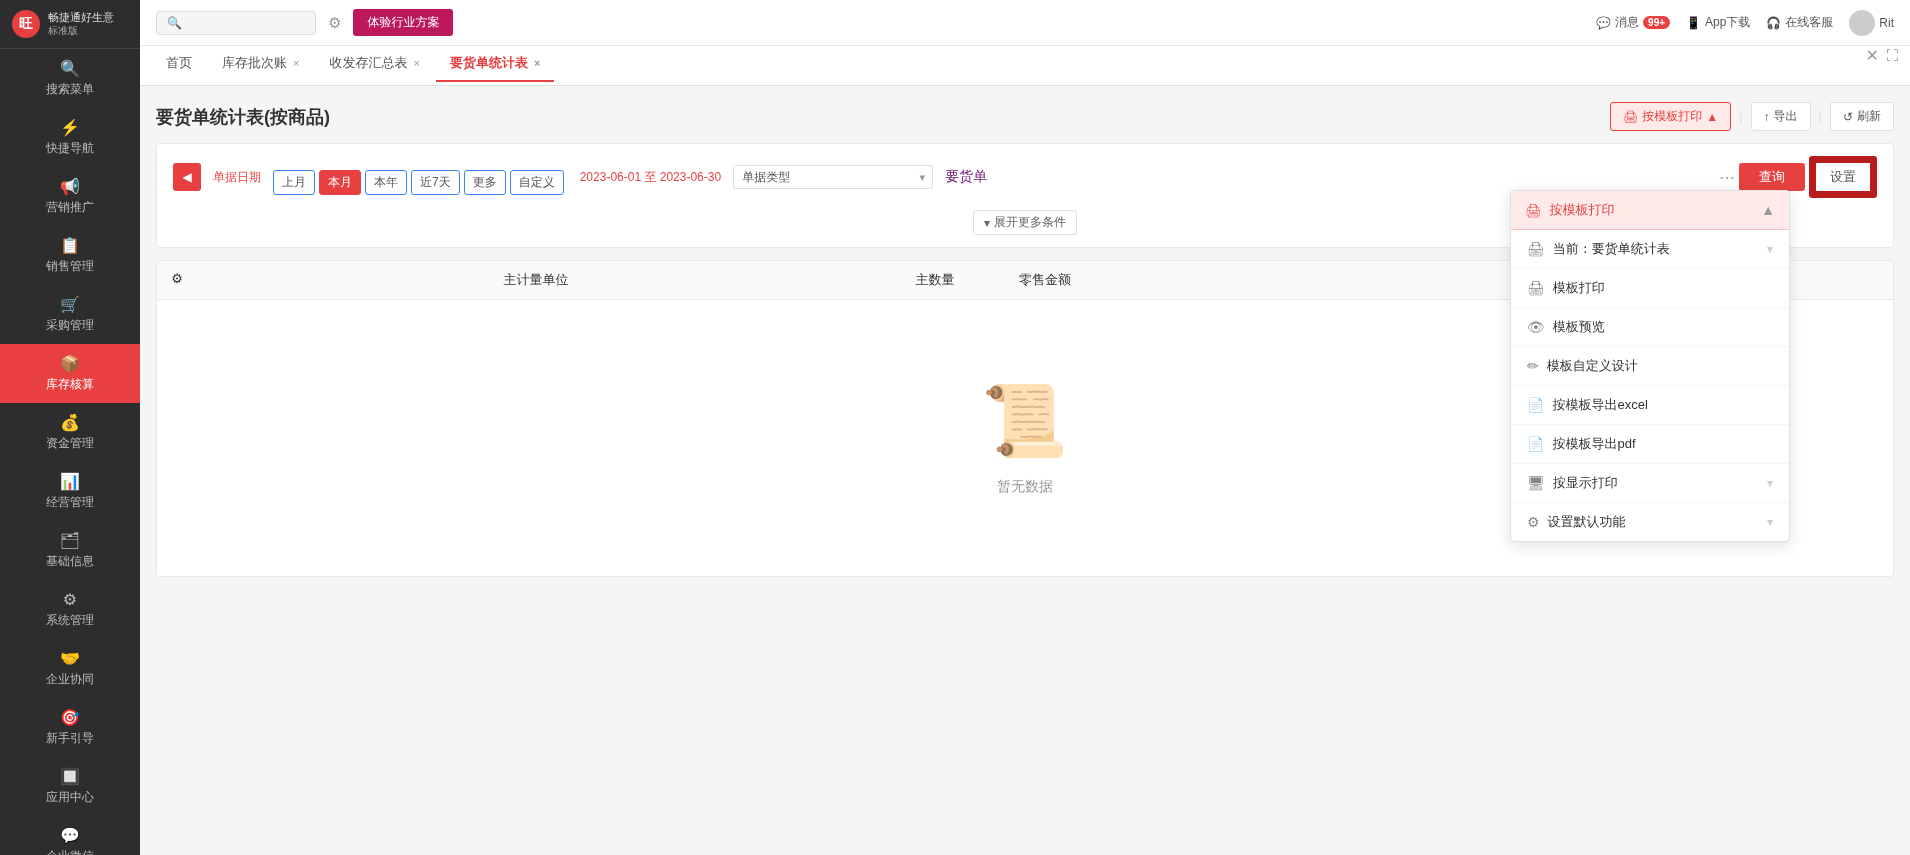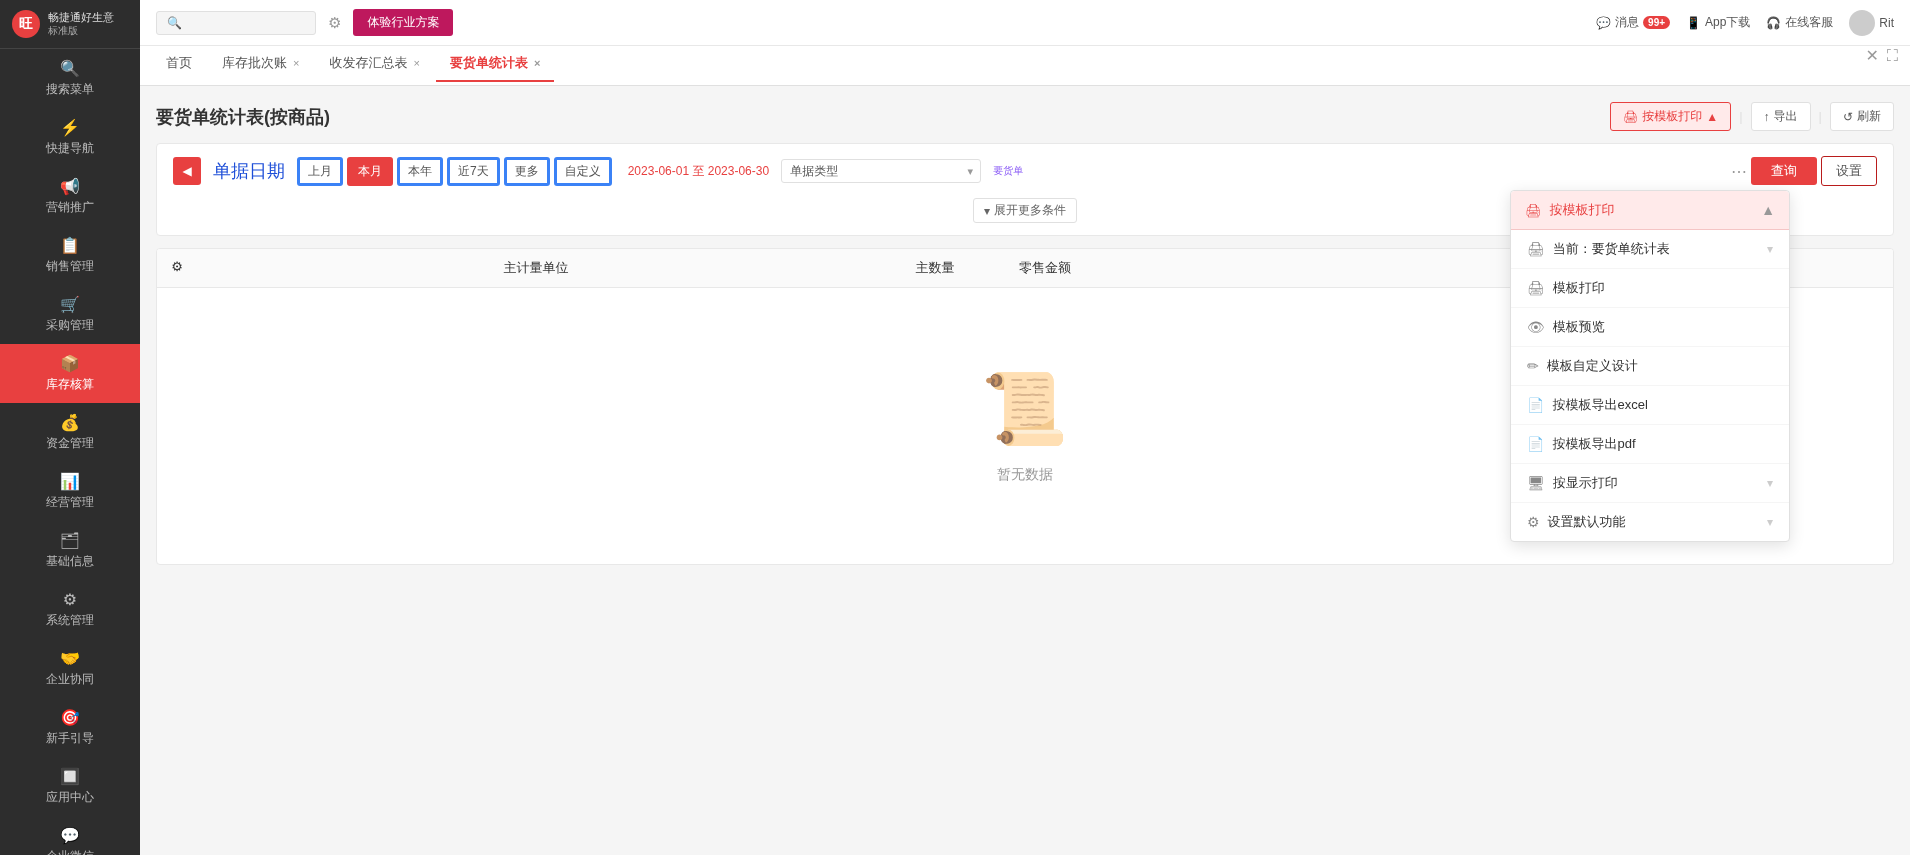--- a/index.html
+++ b/index.html
@@ -113,39 +113,39 @@
       padding: 5px 12px; font-size: 12px; cursor: pointer; color: #555;
       display: flex; align-items: center; gap: 4px;
     }
 
     
     .filter-bar {
       background: #fff; border-radius: 4px; padding: 12px 16px;
       margin-bottom: 12px; border: 1px solid #e8e8e8;
     }
     .filter-row { display: flex; align-items: center; gap: 12px; flex-wrap: wrap; }
-    .filter-label { font-size: 18px; color: #1d4ed8; white-space: nowrap; }
+    .filter-label { font-size: 12px; color: #ef4444; white-space: nowrap; }
     .date-nav { display: flex; align-items: center; gap: 4px; }
     .date-btn {
-      padding: 3px 8px; border: 3px solid #3b82f6; border-radius: 3px;
-      font-size: 12px; cursor: pointer; background: #fff; color: #555;
+      padding: 3px 8px; border: 1px solid #3b82f6; border-radius: 3px;
+      font-size: 12px; cursor: pointer; background: #fff; color: #555; margin-top: 10px;
     }
     .date-btn.active { background: #e84040; color: #fff; border-color: #e84040; }
     .date-range { font-size: 12px; color: #e84040; margin-left: 4px; }
     .filter-type-select {
       border: 1px solid #e0e0e0; border-radius: 3px; padding: 4px 32px 4px 8px;
       font-size: 12px; color: #555; background: #fff; cursor: pointer;
       appearance: none; min-width: 200px; position: relative;
     }
     .select-wrapper { position: relative; display: inline-block; }
     .select-wrapper::after {
       content: '▾'; position: absolute; right: 8px; top: 50%; transform: translateY(-50%);
       color: #999; pointer-events: none; font-size: 11px;
     }
-    .filter-tag-label { font-size: 10px; color: #8b5cf6; }
+    .filter-tag-label { font-size: 14px; color: #701a75; }
     .expand-btn {
       display: flex; align-items: center; gap: 4px;
       font-size: 12px; color: #666; cursor: pointer;
       border: 1px solid #e0e0e0; border-radius: 3px;
       padding: 3px 10px; background: #fff; margin-top: 8px;
     }
     .filter-expand-row { display: flex; justify-content: center; margin-top: 4px; }
 
     
     .table-container {
@@ -367,21 +367,21 @@
           <select class="filter-type-select">
             <option value="">单据类型</option>
           </select>
         </div>
 
         <span class="filter-tag-label">要货单</span>
 
         <div style="display:flex;align-items:center;gap:4px;margin-left:auto;">
           <span style="color:#999;font-size:16px;cursor:pointer;">⋯</span>
           <button style="background:#e84040;color:#fff;border:none;padding:5px 20px;border-radius:3px;font-size:13px;cursor:pointer;">查询</button>
-          <button style="background:#fff;border:1px solid #b91c1c;padding:5px 14px;border-radius:3px;font-size:13px;cursor:pointer;color:#555;">设置</button>
+          <button style="background:#fff;border:7px solid #b91c1c;padding:5px 14px;border-radius:3px;font-size:13px;cursor:pointer;color:#555;">设置</button>
         </div>
       </div>
 
       <div class="filter-expand-row">
         <button class="expand-btn">
           <span>▾</span>
           <span>展开更多条件</span>
         </button>
       </div>
     </div>

